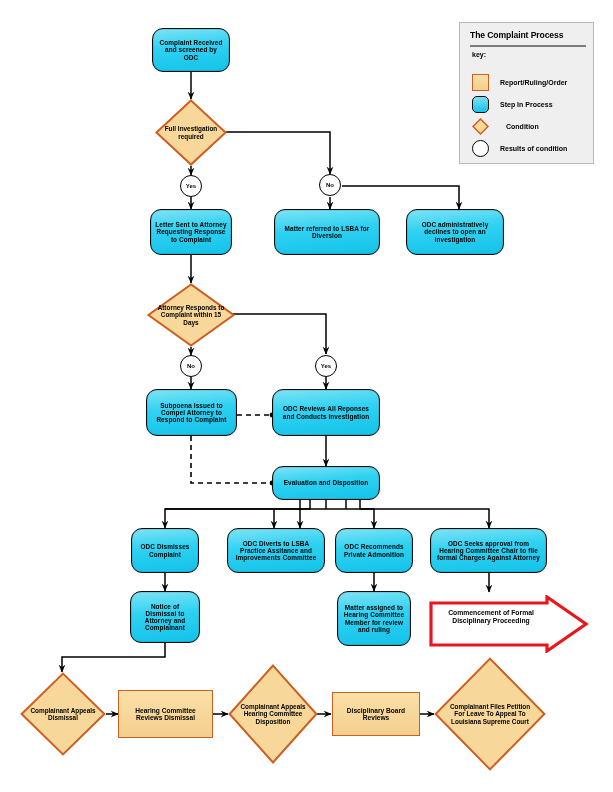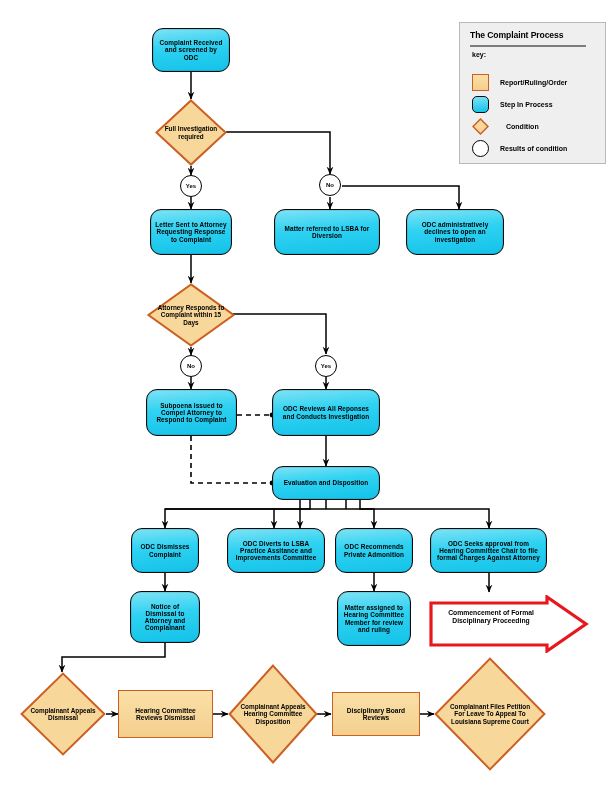--- a/index.html
+++ b/index.html
@@ -33,21 +33,21 @@
   .cond .txt{position:relative;z-index:2;font-size:6.4px;font-weight:bold;
              padding:0 12%;}
 
   
   .res{
     border:1.6px solid #000;border-radius:50%;background:#fff;
     font-size:6px;font-weight:bold;
   }
 
   
-  #legend{position:absolute;left:459px;top:22px;width:147px;height:142px;
+  #legend{position:absolute;left:459px;top:22px;width:135px;height:142px;
           background:#efefef;border:1px solid #b9b9b9;box-sizing:border-box;}
   #legend .ltitle{position:absolute;left:10px;top:7px;width:116px;
           font-size:8.6px;font-weight:bold;color:#000;letter-spacing:-.1px;}
   #legend .lrule{position:absolute;left:10px;top:22px;width:116px;height:1.6px;
           background:#7c7c7c;}
   #legend .lkey{position:absolute;left:12px;top:28px;font-size:7px;
           font-weight:bold;color:#000;}
   .lrow{position:absolute;left:12px;height:18px;display:flex;align-items:center;}
   .lrow .lswatch{width:17px;height:17px;flex:0 0 17px;position:relative;}
   .lrow .llabel{margin-left:11px;font-size:7px;font-weight:bold;color:#000;white-space:nowrap;}

